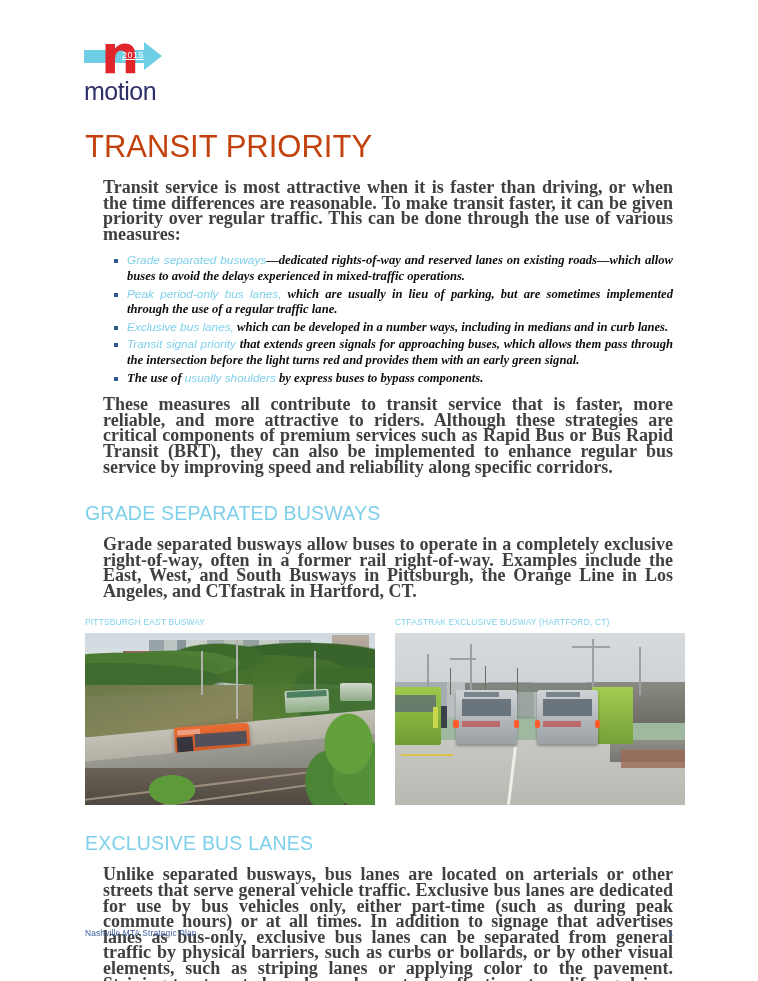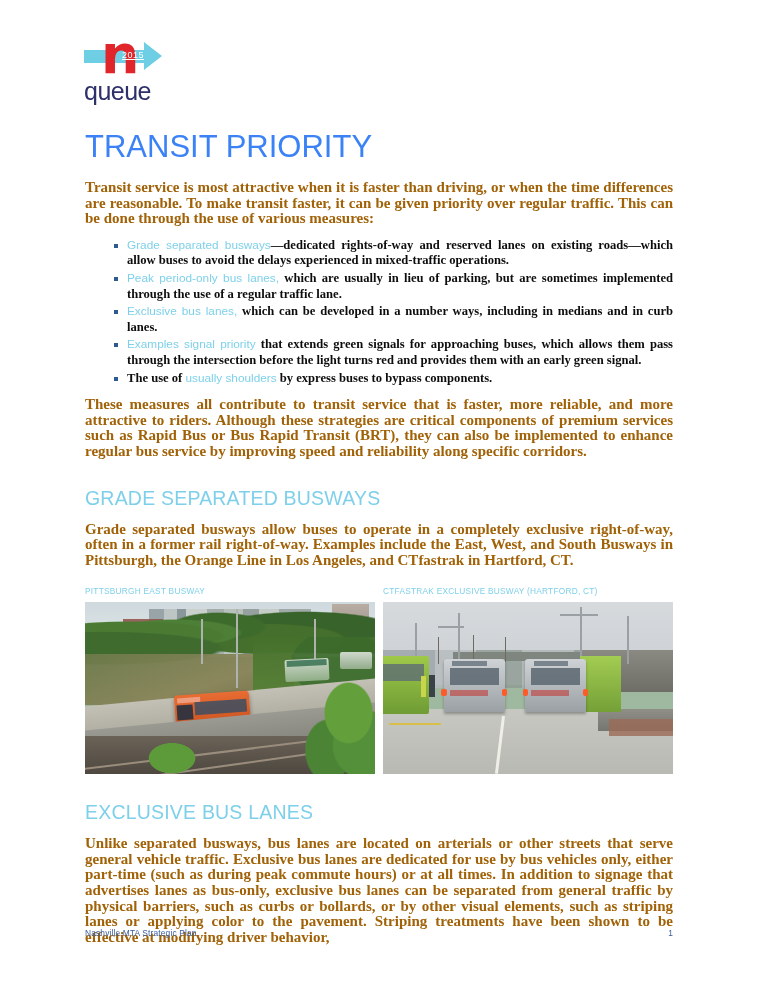--- a/index.html
+++ b/index.html
@@ -101,32 +101,32 @@
     letter-spacing: 0.3px;
     color: #7ED0EA;
     line-height: 22px;
     margin: 0 0 1px 0;
     font-weight: normal;
   }
   .doc-title {
     font-family: "Liberation Sans", sans-serif;
     font-size: 31px;
     letter-spacing: 0px;
-    color: #3b82f6;
+    color: #c2410c;
     line-height: 34px;
     margin: 0 0 16px 0;
     font-weight: normal;
   }
 
   p.body, li.body {
     font-family: "Liberation Serif", serif;
-    font-size: 15px;
+    font-size: 18px;
     line-height: 15.6px;
-    color: #a16207;
-    margin: 0 0 11px 0;
+    color: #404040;
+    margin: 0 0 11px 18px;
     text-align: left;
     font-weight: bold;
   }
   p.body { text-align: justify; }
 
   .hl {
     color: #7ED0EA;
     font-family: "Liberation Sans", sans-serif;
     font-weight: normal;
     font-size: 11.8px;
@@ -140,20 +140,21 @@
   ul.bullets li {
     position: relative;
     margin: 0 0 2px 0;
     padding: 0 0 0 13px;
     font-family: "Liberation Serif", serif;
     font-size: 12.6px;
     line-height: 15.6px;
     color: #0D0D0D;
     font-weight: bold;
     text-align: justify;
+    font-style: italic;
   }
   ul.bullets li::before {
     content: "";
     position: absolute;
     left: 0px;
     top: 6px;
     width: 4px;
     height: 4px;
     background: #2E5A92;
   }
@@ -166,21 +167,21 @@
     letter-spacing: 0.2px;
     line-height: 24px;
     margin: 26px 0 12px 0;
   }
 
   
   .figures {
     position: relative;
     margin-top: 18px;
     display: flex;
-    gap: 8px;
+    gap: 20px;
   }
   .figure {
     width: 290px;
   }
   .fig-caption {
     font-family: "Liberation Sans", sans-serif;
     font-size: 8.3px;
     letter-spacing: 0.25px;
     color: #7ED0EA;
     margin-bottom: 5px;
@@ -442,34 +443,34 @@
 
 <div class="page">
 
   <div class="logo-block">
     <div class="logo-mark">
       <div class="logo-arrow-bar"></div>
       <div class="logo-arrow-head"></div>
       <div class="logo-n">n</div>
       <div class="logo-year">2015</div>
     </div>
-    <div class="logo-word">queue</div>
+    <div class="logo-word">motion</div>
   </div>
 
   <div class="content">
 
     <h1 class="doc-title">TRANSIT PRIORITY</h1>
 
     <p class="body">Transit service is most attractive when it is faster than driving, or when the time differences are reasonable. To make transit faster, it can be given priority over regular traffic. This can be done through the use of various measures:</p>
 
     <ul class="bullets">
       <li><span class="hl">Grade separated busways</span><span>—dedicated rights-of-way and reserved lanes on existing roads—which allow buses to avoid the delays experienced in mixed-traffic operations.</span></li>
       <li><span class="hl">Peak period-only bus lanes,</span><span> which are usually in lieu of parking, but are sometimes implemented through the use of a regular traffic lane.</span></li>
       <li><span class="hl">Exclusive bus lanes,</span><span> which can be developed in a number ways, including in medians and in curb lanes.</span></li>
-      <li><span class="hl">Examples signal priority</span><span> that extends green signals for approaching buses, which allows them pass through the intersection before the light turns red and provides them with an early green signal.</span></li>
+      <li><span class="hl">Transit signal priority</span><span> that extends green signals for approaching buses, which allows them pass through the intersection before the light turns red and provides them with an early green signal.</span></li>
       <li><span>The use of </span><span class="hl">usually shoulders</span><span> by express buses to bypass components.</span></li>
     </ul>
 
     <p class="body">These measures all contribute to transit service that is faster, more reliable, and more attractive to riders. Although these strategies are critical components of premium services such as Rapid Bus or Bus Rapid Transit (BRT), they can also be implemented to enhance regular bus service by improving speed and reliability along specific corridors.</p>
 
     <h2 class="section">GRADE SEPARATED BUSWAYS</h2>
     <p class="body">Grade separated busways allow buses to operate in a completely exclusive right-of-way, often in a former rail right-of-way. Examples include the East, West, and South Busways in Pittsburgh, the Orange Line in Los Angeles, and CTfastrak in Hartford, CT.</p>
 
     <div class="figures">
 

